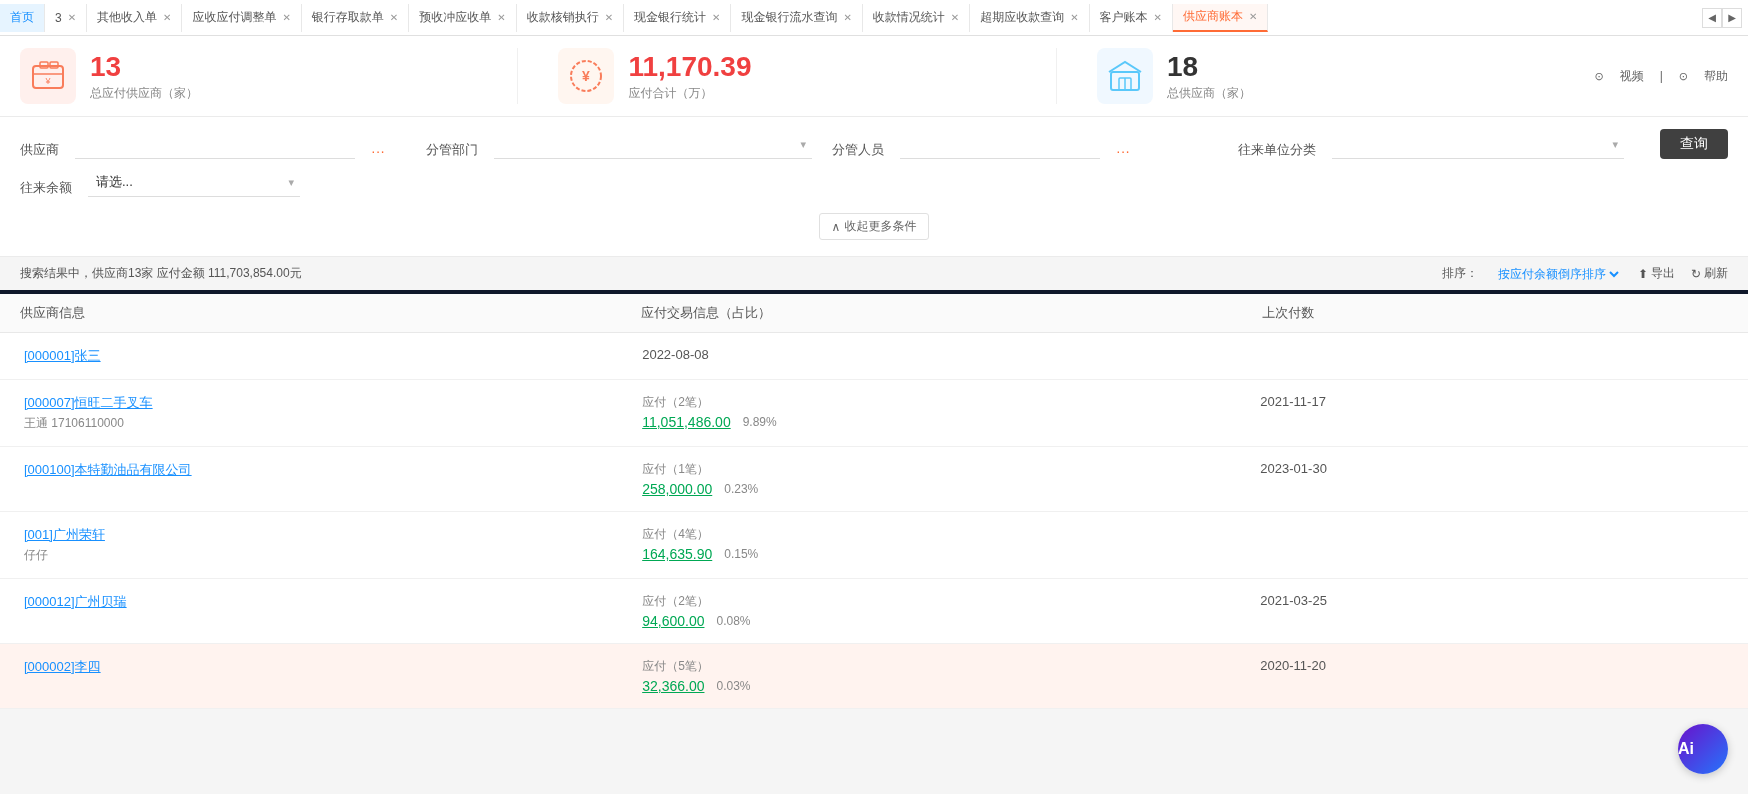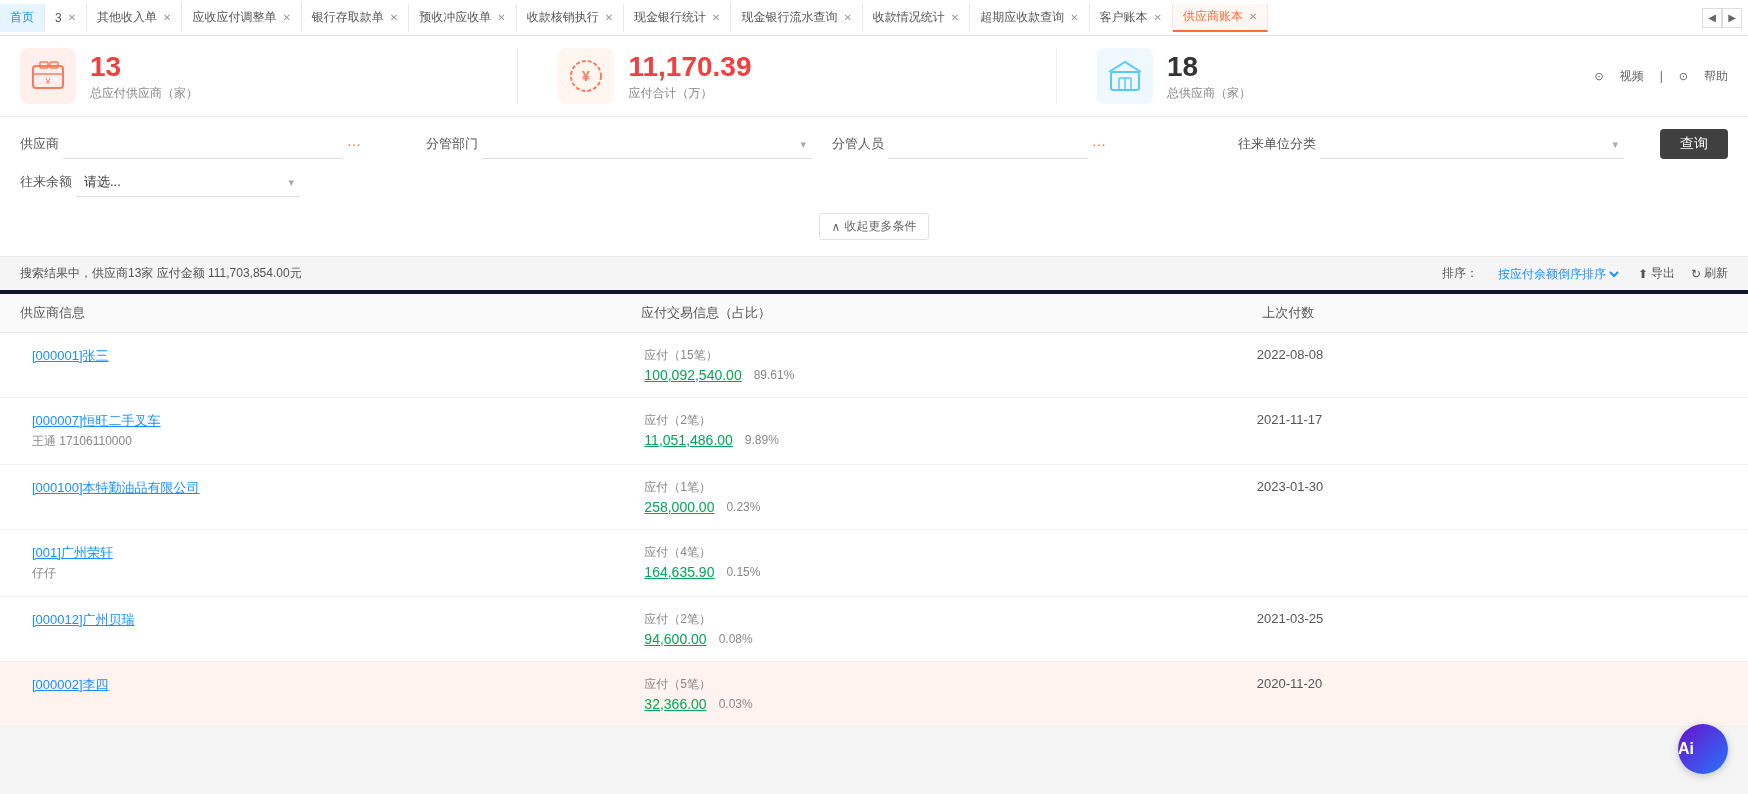--- a/index.html
+++ b/index.html
@@ -110,22 +110,22 @@
       border-bottom: 1px solid #ebebeb;
     }
     .filter-row {
       display: flex;
       align-items: center;
       gap: 20px;
       margin-bottom: 8px;
     }
     .filter-item {
       display: flex;
-      align-items: center;
-      gap: 4px;
+      align-items: flex-end;
+      gap: 16px;
       flex: 1;
     }
     .filter-label {
       font-size: 13px;
       color: #555;
       white-space: nowrap;
       flex-shrink: 0;
     }
     .filter-input {
       flex: 1;
@@ -243,21 +243,21 @@
       padding: 10px 20px;
       background: #fafafa;
       border-bottom: 1px solid #e8e8e8;
       font-size: 13px;
       color: #555;
       font-weight: 500;
     }
     .table-row {
       display: grid;
       grid-template-columns: 2fr 2fr 1.5fr;
-      padding: 14px 32px;
+      padding: 14px 24px;
       border-bottom: 1px solid #f0f0f0;
       align-items: start;
     }
     .table-row.highlighted { background: #fff3ef; }
     .supplier-link {
       color: #1890ff;
       text-decoration: underline;
       cursor: pointer;
       font-size: 13px;
     }
@@ -498,27 +498,20 @@
     <div class="table-header">
       <span>供应商信息</span>
       <span>应付交易信息（占比）</span>
       <span>上次付数</span>
     </div>
 
     <div class="table-row">
       <div>
         <div class="supplier-link">[000001]张三</div>
       </div>
-      <div>
-        <div class="tx-label">应付（15笔）</div>
-        <div class="tx-row">
-          <span class="tx-amount">100,092,540.00</span>
-          <span class="tx-percent">89.61%</span>
-        </div>
-      </div>
       <div class="last-pay">2022-08-08</div>
     </div>
 
     <div class="table-row">
       <div>
         <div class="supplier-link">[000007]恒旺二手叉车</div>
         <div class="supplier-sub">王通  17106110000</div>
       </div>
       <div>
         <div class="tx-label">应付（2笔）</div>

